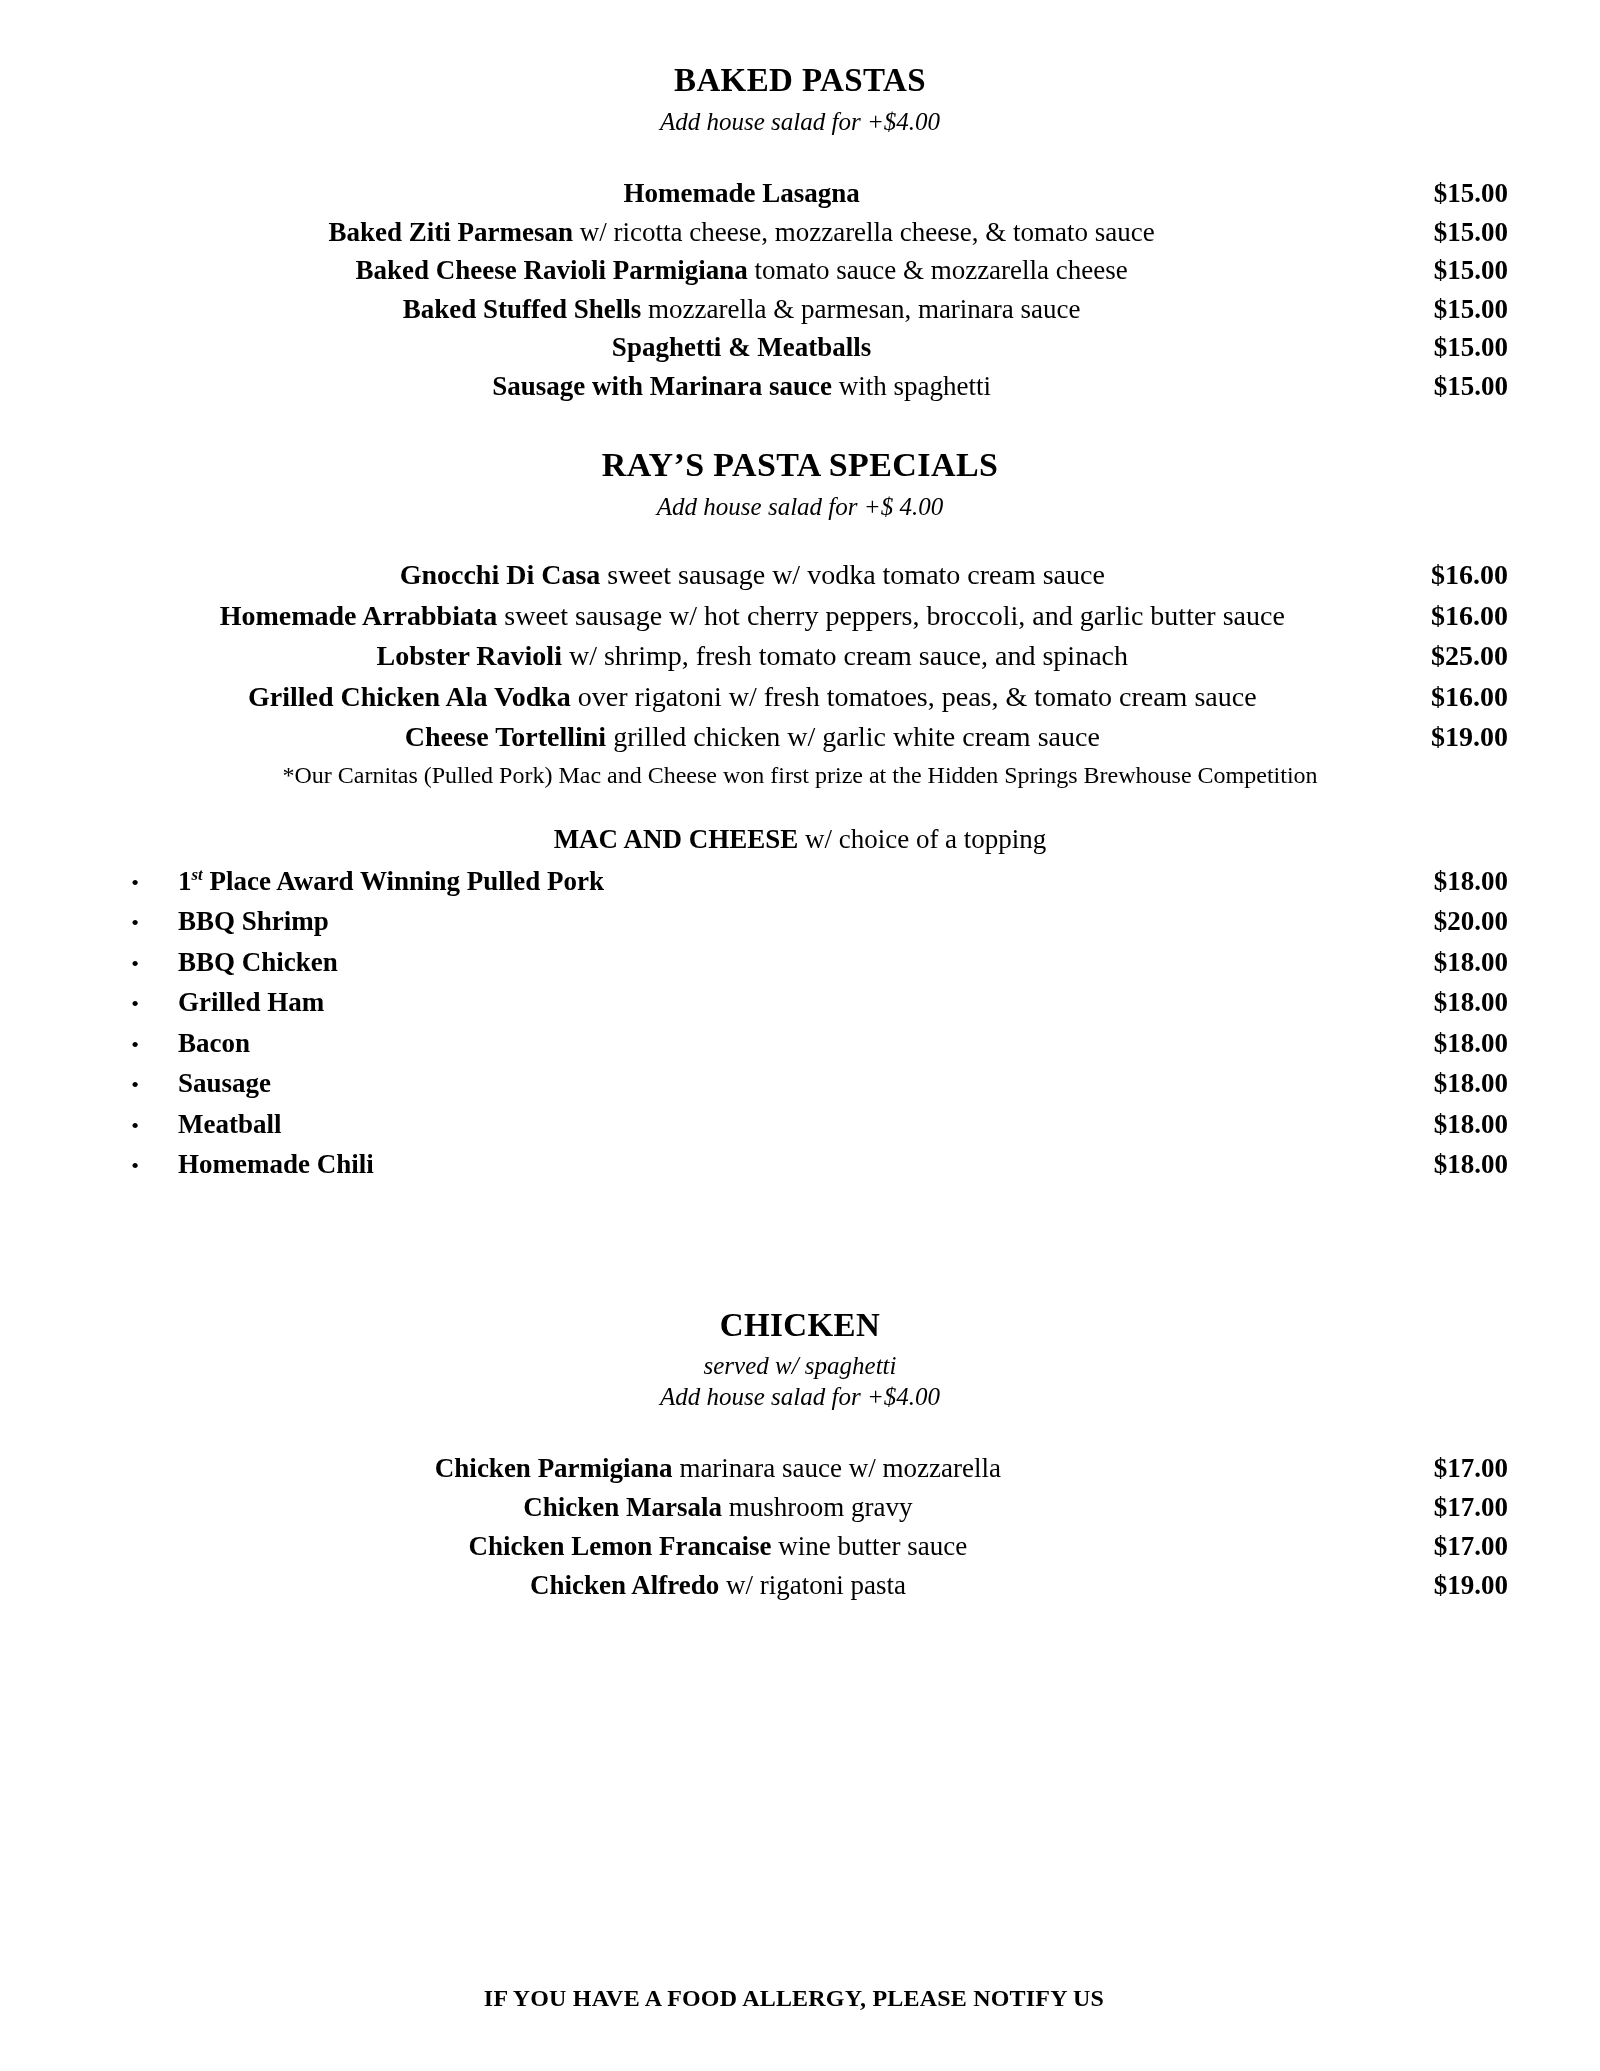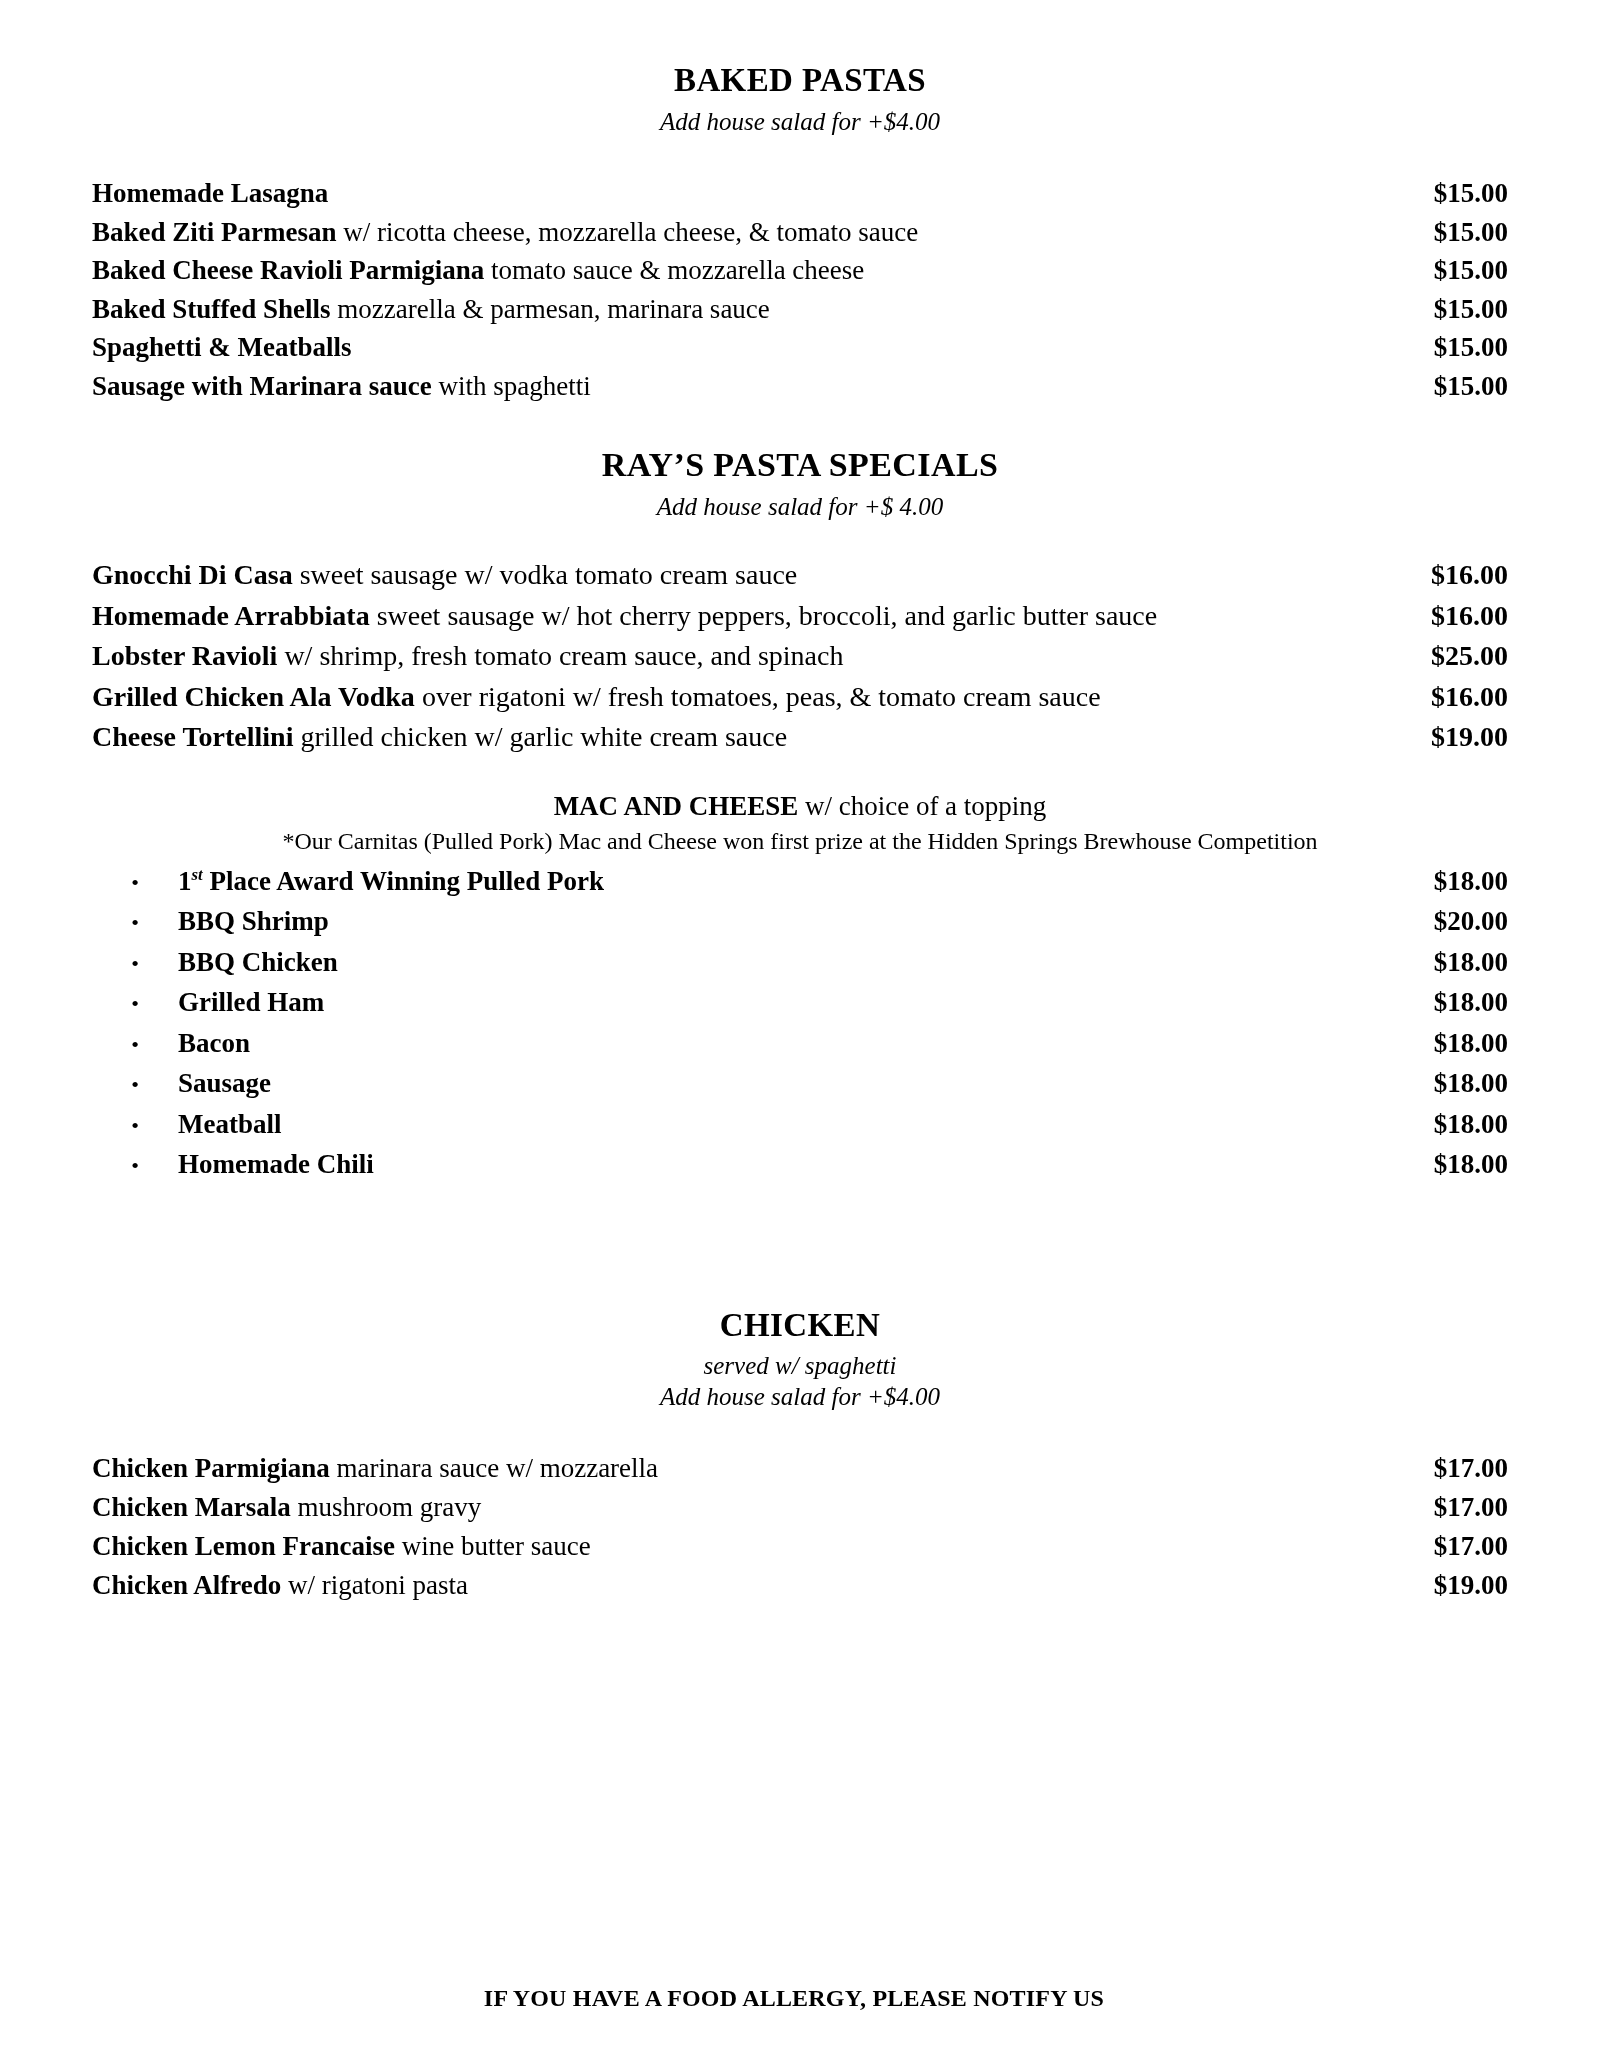--- a/index.html
+++ b/index.html
@@ -35,21 +35,21 @@
     font-style: italic;
   }
 
   
   .items {
     width: 100%;
     border-collapse: collapse;
   }
   .items tr { vertical-align: baseline; }
   .items td.name {
-    text-align: left;
+    text-align: center;
     padding: 0;
     white-space: nowrap;
   }
   .items td.price {
     text-align: right;
     padding: 0;
     font-weight: bold;
     white-space: nowrap;
   }
   .nm { font-weight: bold; }
@@ -223,22 +223,22 @@
         <td class="name"><span class="nm">Grilled Chicken Ala Vodka</span><span class="ds"> over rigatoni w/ fresh tomatoes, peas, &amp; tomato cream sauce</span></td>
         <td class="price">$16.00</td>
       </tr>
       <tr>
         <td class="name"><span class="nm">Cheese Tortellini</span><span class="ds"> grilled chicken w/ garlic white cream sauce</span></td>
         <td class="price">$19.00</td>
       </tr>
     </tbody>
   </table>
 
+  <div id="mac-note">*Our Carnitas (Pulled Pork) Mac and Cheese won first prize at the Hidden Springs Brewhouse Competition</div>
   <div id="mac-head"><span class="mac-main">MAC AND CHEESE</span><span> w/ choice of a topping</span></div>
-  <div id="mac-note">*Our Carnitas (Pulled Pork) Mac and Cheese won first prize at the Hidden Springs Brewhouse Competition</div>
 
   <table id="mac-list">
     <tbody>
       <tr>
         <td class="bullet">•</td>
         <td class="name"><span>1</span><sup>st</sup><span> Place Award Winning Pulled Pork</span></td>
         <td class="price">$18.00</td>
       </tr>
       <tr>
         <td class="bullet">•</td>

